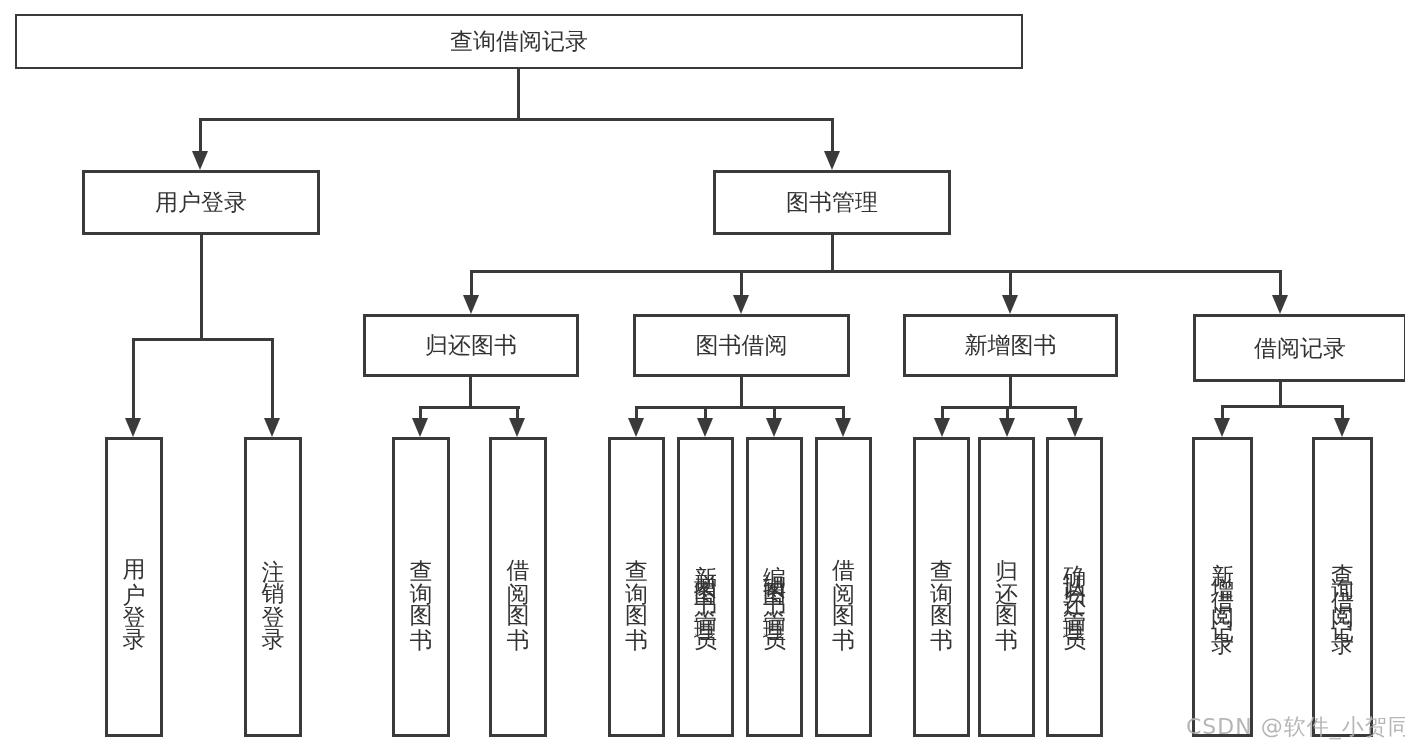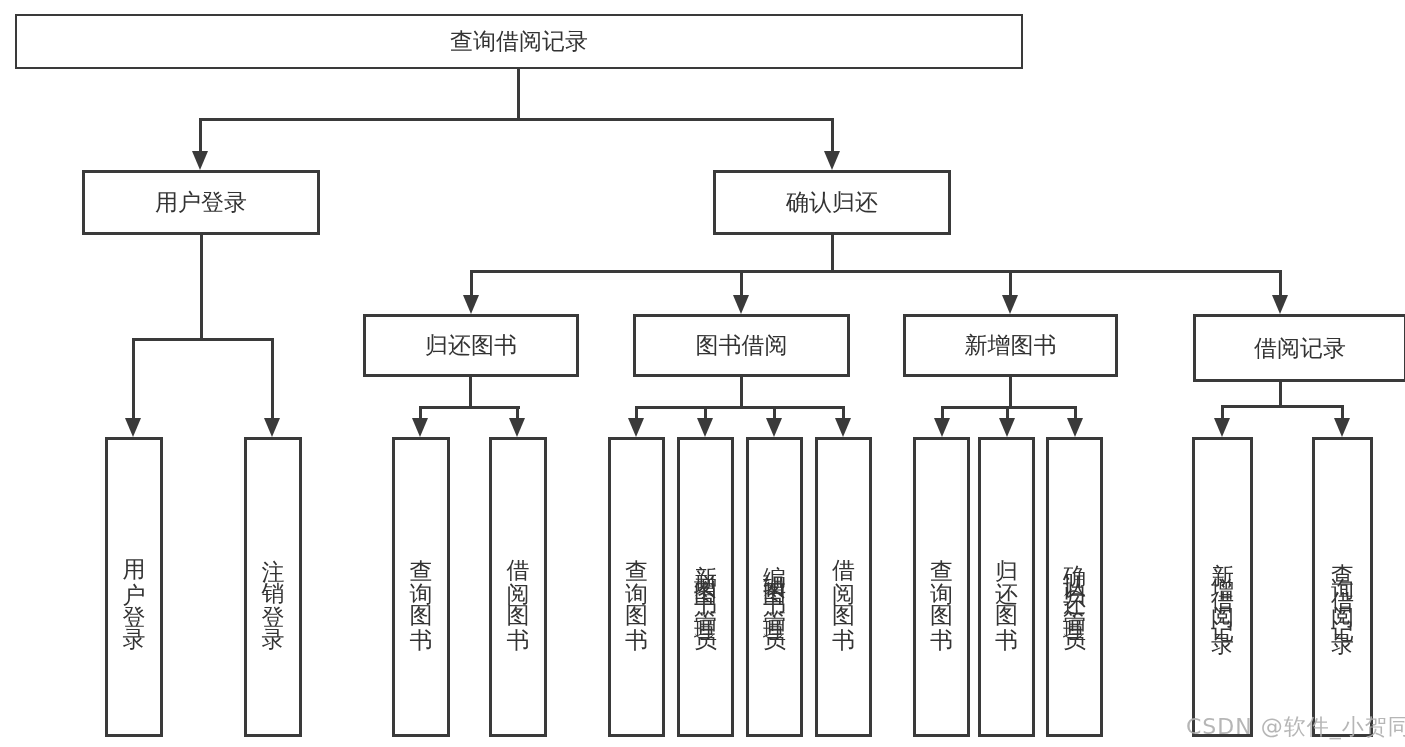--- a/index.html
+++ b/index.html
@@ -74,21 +74,21 @@
   <div class="hline" style="left:199px;top:118px;width:635px;"></div>
   <div class="vline" style="left:199px;top:118px;height:36px;"></div>
   <div class="arrow" style="left:192px;top:151px;"></div>
   <div class="vline" style="left:831px;top:118px;height:36px;"></div>
   <div class="arrow" style="left:824px;top:151px;"></div>
 
   <div class="node" style="left:82px;top:170px;width:238px;height:65px;">
     <span>用户登录</span>
   </div>
   <div class="node" style="left:713px;top:170px;width:238px;height:65px;">
-    <span>确认归还</span>
+    <span>图书管理</span>
   </div>
 
   <div class="vline" style="left:200px;top:235px;height:106px;"></div>
   <div class="hline" style="left:132px;top:338px;width:142px;"></div>
   <div class="vline" style="left:132px;top:338px;height:82px;"></div>
   <div class="arrow" style="left:125px;top:418px;"></div>
   <div class="vline" style="left:271px;top:338px;height:82px;"></div>
   <div class="arrow" style="left:264px;top:418px;"></div>
 
   <div class="vline" style="left:831px;top:235px;height:37px;"></div>

